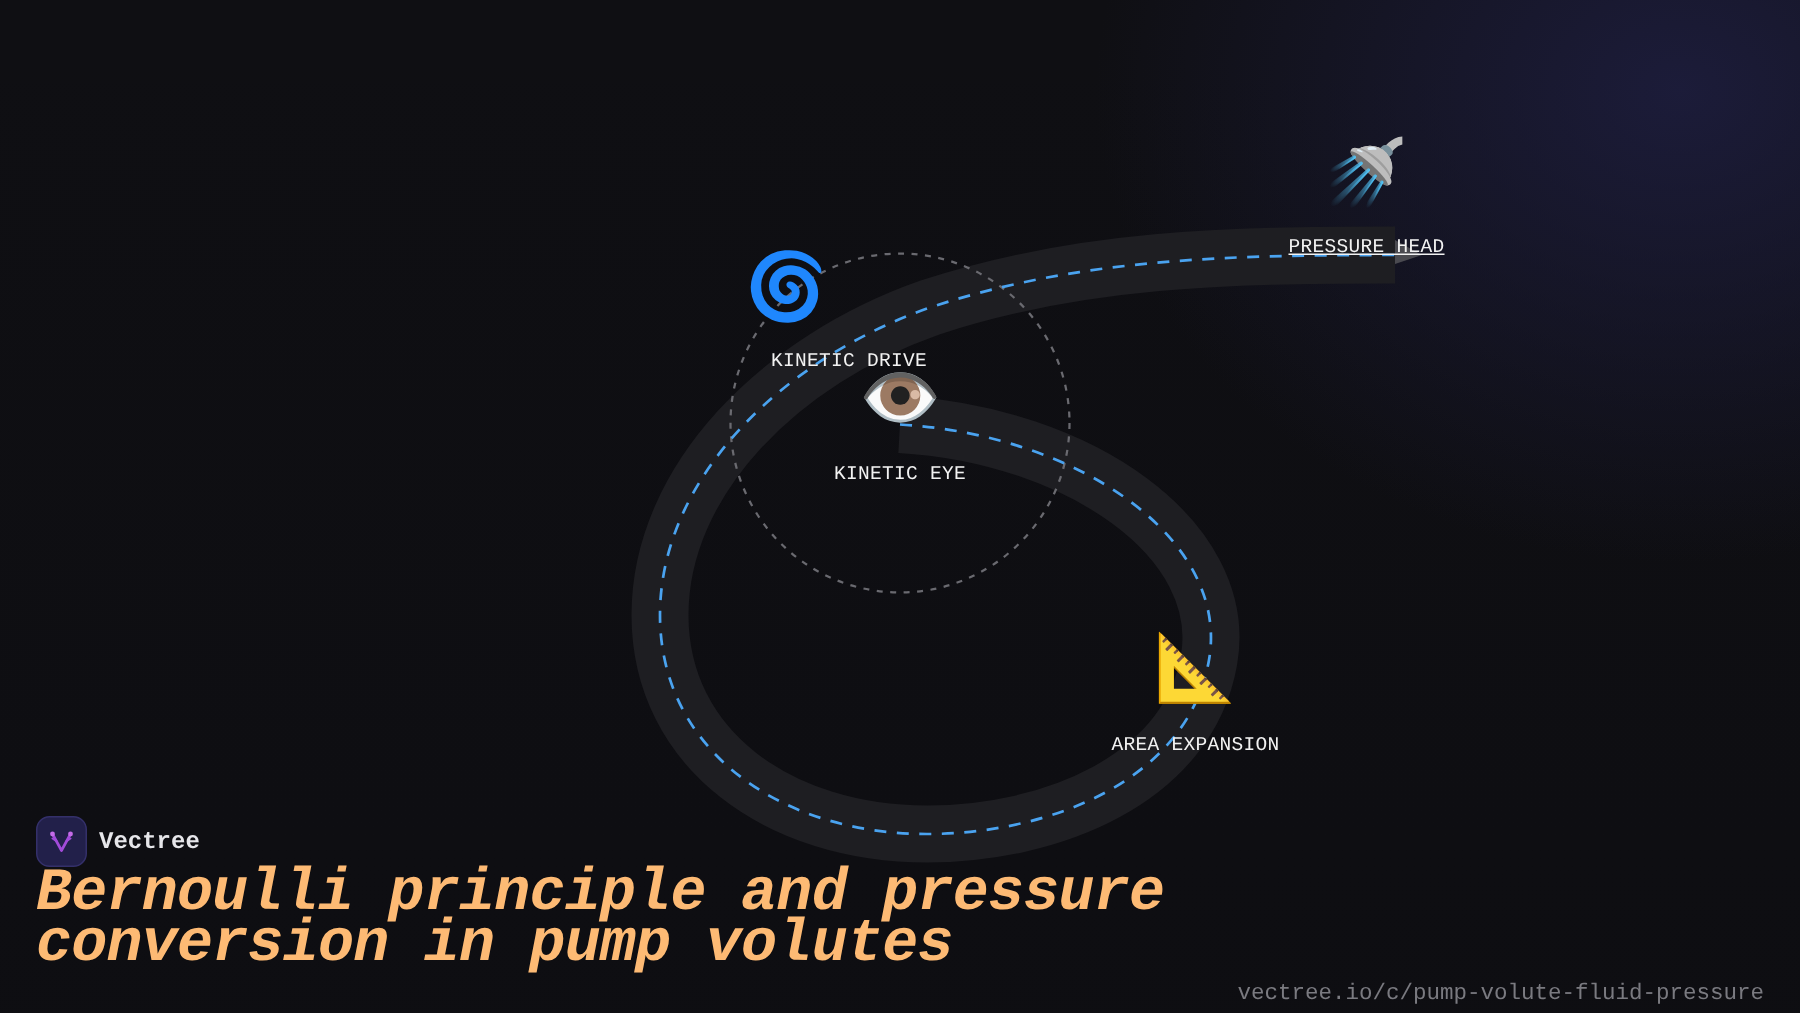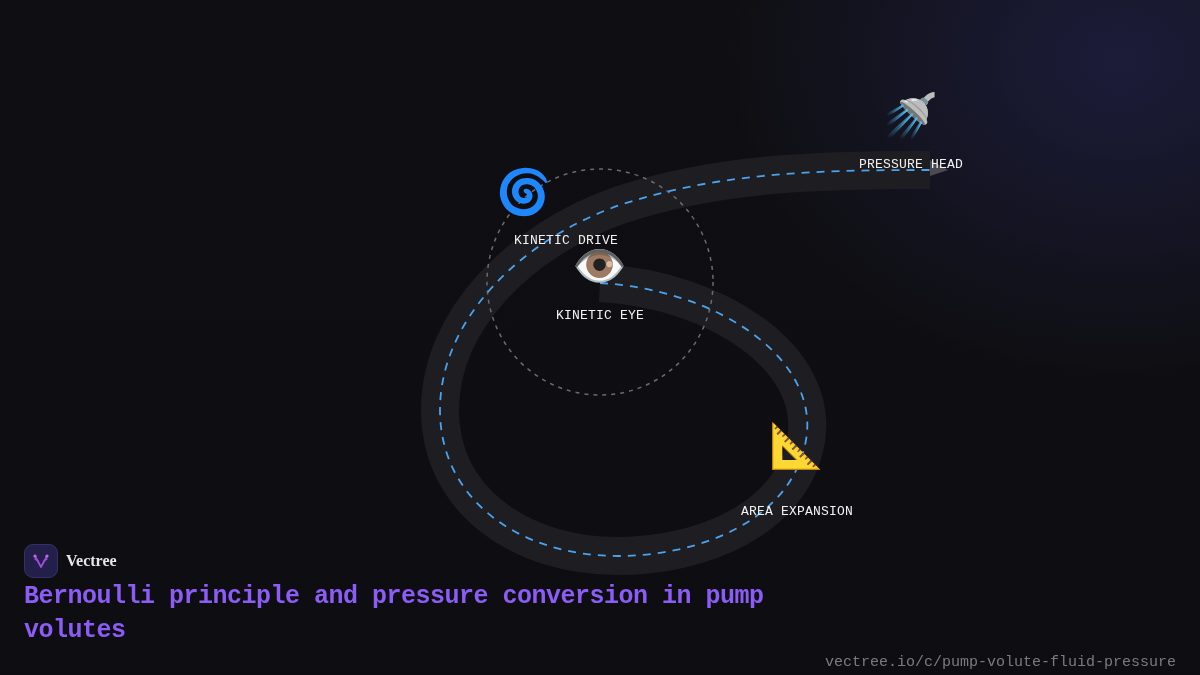--- a/index.html
+++ b/index.html
@@ -31,28 +31,29 @@
       display: flex; align-items: center; gap: 8px;
     }
     .brand-logo {
       width: 34px; height: 34px; border-radius: 9px;
       background: #22204a; border: 1px solid #34306a;
       display: flex; align-items: center; justify-content: center;
       box-sizing: border-box;
     }
     .brand-name {
       color: #e6e6ea; font-size: 16px; font-weight: bold;
-      font-family: Liberation Serif, serif;
+      font-family: Liberation Mono, monospace;
     }
     .title {
       position: absolute; left: 24px; top: 580px; margin: 0;
-      color: #8b5cf6; font-size: 25px; line-height: 34px; font-weight: bold;
+      color: #fdba74; font-size: 40px; line-height: 34px; font-weight: bold;
       font-family: "Liberation Mono", "DejaVu Sans Mono", monospace;
       letter-spacing: -0.5px;
       width: 760px;
+      font-style: italic;
     }
     .url {
       position: absolute; right: 24px; top: 624px;
       color: #7a7a80; font-size: 15px;
       font-family: "Liberation Mono", "DejaVu Sans Mono", monospace;
       margin-top: 30px;
     }
   </style>
 </head>
 <body>
@@ -70,24 +71,24 @@
   <path d="M 600 283 C 720 290, 820 360, 806 440 C 792 520, 700 556, 618 556 C 520 556, 440 500, 440 410 C 440 320, 520 240, 620 205 C 720 172, 820 170, 930 170" fill="none" stroke="#4aa3f0" stroke-width="1.8" stroke-dasharray="8 7"></path>
 </svg>
 
 <span class="node-icon" style="left:600px; top:266px;">👁️</span>
 <span class="node-label" style="left:600px; top:308px;">KINETIC EYE</span>
 
 <span class="node-icon" style="left:524px; top:192px;">🌀</span>
 <span class="node-label" style="left:524px; top:233px;margin-left:42px;">KINETIC DRIVE</span>
 
 <span class="node-icon" style="left:797px; top:446px;">📐</span>
-<span class="node-label" style="left:797px; top:504px;">AREA EXPANSION</span>
+<span class="node-label" style="left:797px; top:489px;">AREA EXPANSION</span>
 
 <span class="node-icon" style="left:911px; top:116px;">🚿</span>
-<span class="node-label" style="left:911px; top:157px;">PRESSURE HEAD</span>
+<span class="node-label" style="left:911px; top:157px;text-decoration:underline;">PRESSURE HEAD</span>
 
 <div class="brand">
   <div class="brand-logo">
     <svg width="20" height="20" viewBox="0 0 20 20">
       <path d="M4 5 L10 16 L16 5" fill="none" stroke="#a24bd9" stroke-width="1.8" stroke-linecap="round" stroke-linejoin="round"></path>
       <path d="M7 10 L4 8 M13 10 L16 8" fill="none" stroke="#a24bd9" stroke-width="1.4" stroke-linecap="round"></path>
       <circle cx="4" cy="5" r="1.6" fill="#c46be8"></circle>
       <circle cx="16" cy="5" r="1.6" fill="#c46be8"></circle>
     </svg>
   </div>

